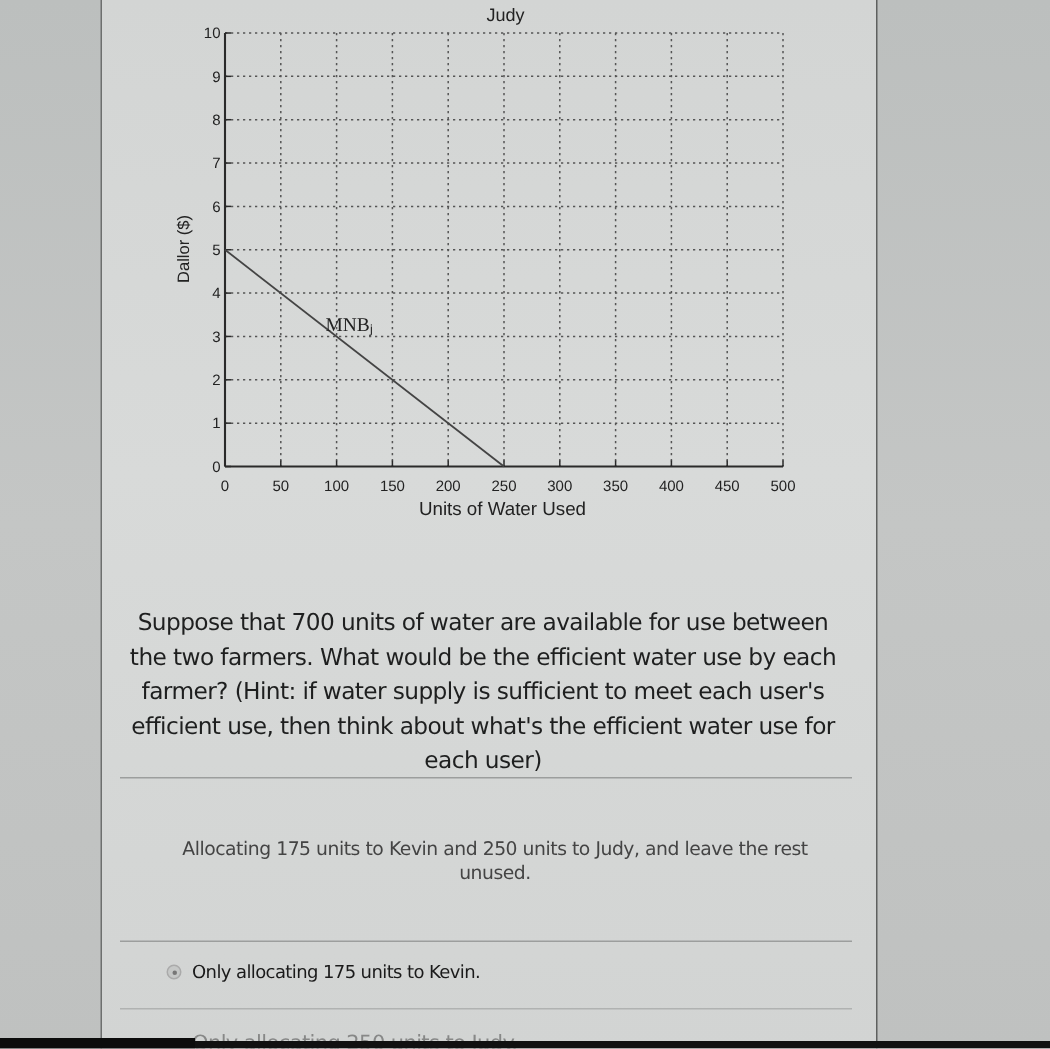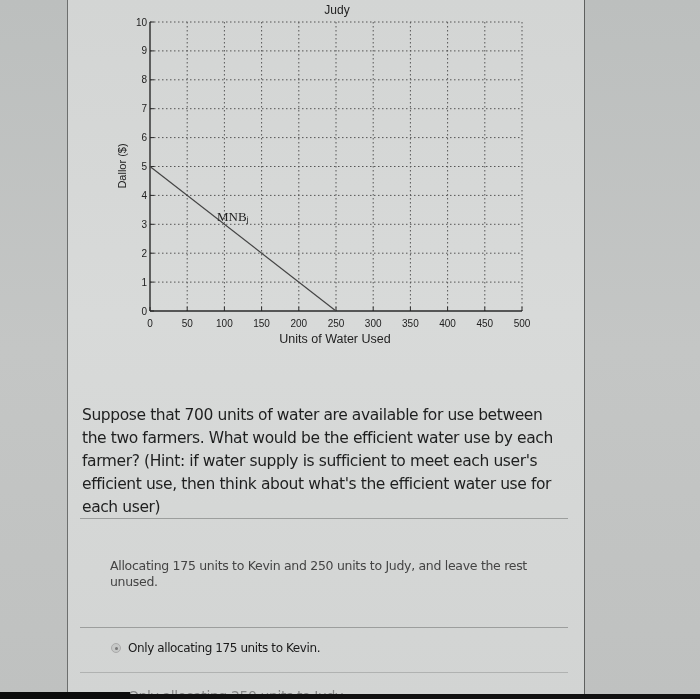--- a/index.html
+++ b/index.html
@@ -10,21 +10,21 @@
   }
   .page {
     position:absolute; left:67px; top:0; width:516px; height:699px;
     background: linear-gradient(180deg,#d3d5d4 0%,#d8dad9 45%,#d2d4d3 100%);
     border-left:1px solid #6d6f6e; border-right:1px solid #5e605f;
   }
   .chart-svg { position:absolute; left:0; top:0; }
   .question {
     position:absolute; left:82px; top:404px; width:480px;
     font-size:15.5px; line-height:23px; color:#1e1f1f;
-    font-family:"DejaVu Sans", sans-serif; letter-spacing:-0.4px;
+    font-family:"DejaVu Sans", sans-serif; letter-spacing:-0.4px;text-align:center;
   }
   .sep { position:absolute; height:1px; background:#9c9e9d; }
   .option-text {
     position:absolute; color:#444; font-family:"DejaVu Sans", sans-serif;
     font-size:12.5px; line-height:16px; letter-spacing:-0.3px;
   }
   .option-selected {
     position:absolute; left:128px; top:641px; font-size:12px; color:#1a1a1a;
     font-family:"DejaVu Sans", sans-serif; letter-spacing:-0.4px;
   }
@@ -124,21 +124,21 @@
   <text id="series-label" font-family="Liberation Serif, serif" font-size="13" fill="#222" x="216.95999999999998" y="220.63">MNBⱼ</text>
   <text id="chart-title" x="337" y="14" font-family="Liberation Sans, sans-serif" font-size="12" fill="#222" text-anchor="middle">Judy</text>
   <text id="xlabel" x="335" y="343" font-family="Liberation Sans, sans-serif" font-size="12.5" fill="#222" text-anchor="middle">Units of Water Used</text>
   <text id="ylabel" transform="translate(126,166) rotate(-90)" font-family="Liberation Sans, sans-serif" font-size="11" fill="#222" text-anchor="middle">Dallor ($)</text>
 </svg>
 
 <div class="question">Suppose that 700 units of water are available for use between the two farmers. What would be the efficient water use by each farmer? (Hint: if water supply is sufficient to meet each user's efficient use, then think about what's the efficient water use for each user)</div>
 
 <div class="sep" style="left:80px; top:518px; width:488px;"></div>
 
-<div class="option-text" style="left:110px; top:558px; width:440px;">Allocating 175 units to Kevin and 250 units to Judy, and leave the rest unused.</div>
+<div class="option-text" style="left:110px; top:558px; width:440px;text-align:center;">Allocating 175 units to Kevin and 250 units to Judy, and leave the rest unused.</div>
 
 <div class="sep" style="left:80px; top:627px; width:488px;"></div>
 
 <div class="radio"></div>
 <div class="option-selected">Only allocating 175 units to Kevin.</div>
 
 <div class="sep" style="left:80px; top:672px; width:488px; background:#b0b2b1;"></div>
 
 <div class="cut-text">Only allocating 250 units to Judy.</div>
 

